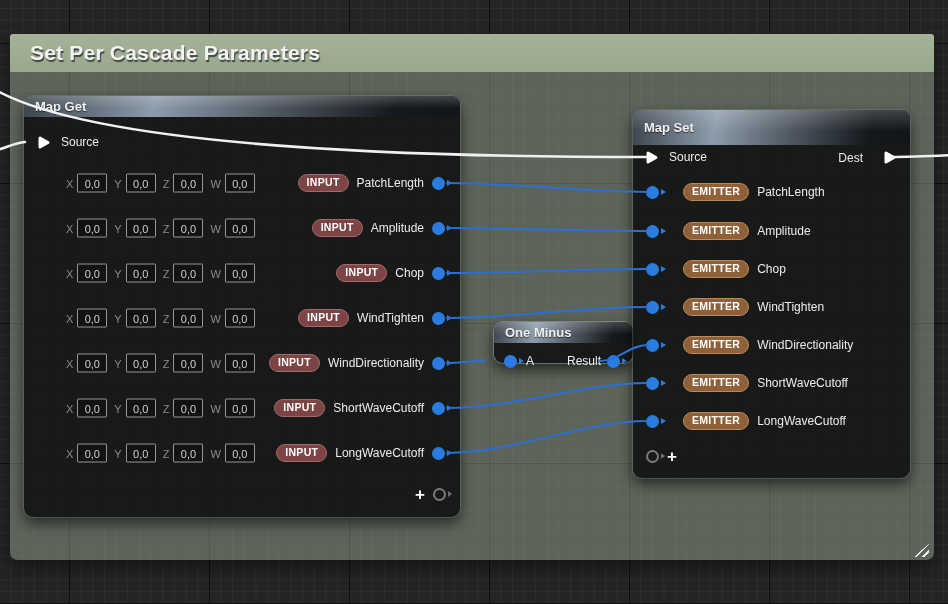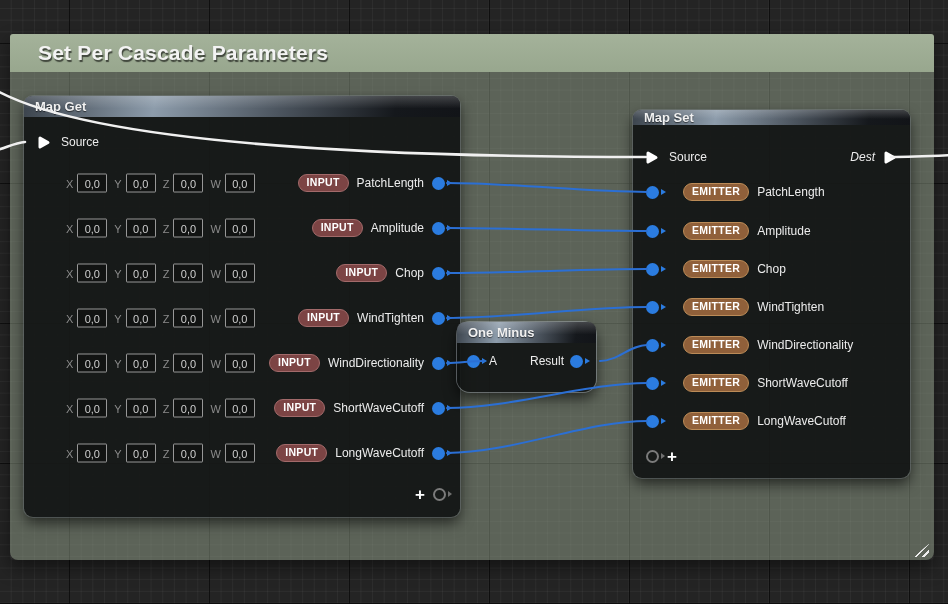--- a/index.html
+++ b/index.html
@@ -18,21 +18,21 @@
       linear-gradient(to right, rgba(255,255,255,0.045) 1px, transparent 1px),
       linear-gradient(to bottom, rgba(255,255,255,0.045) 1px, transparent 1px);
     background-size:140px 140px,140px 140px,11.6667px 11.6667px,11.6667px 11.6667px;
     background-position:69px 43px,69px 43px,69px 43px,69px 43px;
   }
   
   .comment{position:absolute;left:10px;top:34px;width:924px;height:526px;z-index:5;
     border-radius:4px;box-shadow:0 8px 18px rgba(0,0,0,0.45);}
   .comment-header{position:absolute;left:0;top:0;right:0;height:38px;
     background:linear-gradient(#a4b29a,#98a78e);
-    display:flex;align-items:center;padding-left:28px;box-sizing:border-box;
+    display:flex;align-items:center;padding-left:20px;box-sizing:border-box;
     border-radius:3px 3px 0 0;}
   .comment-title{font-size:21px;font-weight:bold;color:#f3f3f3;letter-spacing:0.2px;
     text-shadow:1px 2px 1px rgba(0,0,0,0.6);}
   .comment-body{position:absolute;left:0;top:38px;right:0;bottom:0;
     background:rgba(156,171,147,0.47);border-radius:0 0 8px 8px;}
   .resize-handle{position:absolute;right:5px;bottom:3px;width:16px;height:13px;
     background:repeating-linear-gradient(135deg,#ededed 0 2px,transparent 2px 5px);
     clip-path:polygon(100% 0,100% 100%,0 100%);}
   
   .node{position:absolute;z-index:20;border-radius:9px;
@@ -270,51 +270,51 @@
       <span class="label">LongWaveCutoff</span>
       <span class="pin"></span>
     </div>
 
     <div class="row r-end" style="top:386px;padding-right:14px;">
       <span class="plus">+</span>
       <span class="pin hollow"></span>
     </div>
   </div>
 
-  <div class="node" style="left:457px;top:322px;width:139px;height:70px;box-shadow:0 0 0 1px rgba(190,200,210,0.4),0 6px 14px rgba(0,0,0,0.65);border-radius:13px;">
+  <div class="node" style="left:494px;top:322px;width:139px;height:41px;box-shadow:0 0 0 1px rgba(190,200,210,0.4),0 6px 14px rgba(0,0,0,0.65);">
     <div class="node-header">
       <span class="node-title">One Minus</span>
     </div>
     <div class="row" style="top:27px;padding:0 13px 0 10px;box-sizing:border-box;justify-content:space-between;">
       <span style="display:flex;align-items:center;gap:9px;">
         <span class="pin"></span>
         <span class="label">A</span>
       </span>
       <span style="display:flex;align-items:center;gap:6px;">
         <span class="label">Result</span>
         <span class="pin"></span>
       </span>
     </div>
   </div>
 
   <div class="node" style="left:633px;top:110px;width:277px;height:368px;">
-    <div class="node-header" style="height:15px;">
+    <div class="node-header" style="height:35px;">
       <span class="node-title">Map Set</span>
     </div>
 
     <div class="row" style="top:35px;padding:0 13px 0 12px;box-sizing:border-box;justify-content:space-between;">
       <span style="display:flex;align-items:center;gap:10px;">
         <span class="exec">
           <svg width="14" height="15" viewBox="0 0 14 15">
               <path d="M3 3 L11 7.5 L3 12 Z" fill="#ffffff" stroke="#ffffff" stroke-width="3" stroke-linejoin="round"></path>
             </svg>
         </span>
         <span class="label">Source</span>
       </span>
-      <span style="display:flex;align-items:flex-start;gap:8px;font-style:italic;">
+      <span style="display:flex;align-items:flex-end;gap:20px;">
         <span class="label">Dest</span>
         <span class="exec">
           <svg width="14" height="15" viewBox="0 0 14 15">
               <path d="M3 3 L11 7.5 L3 12 Z" fill="#ffffff" stroke="#ffffff" stroke-width="3" stroke-linejoin="round"></path>
             </svg>
         </span>
       </span>
     </div>
 
     <div class="row r-start" style="top:70px;">

